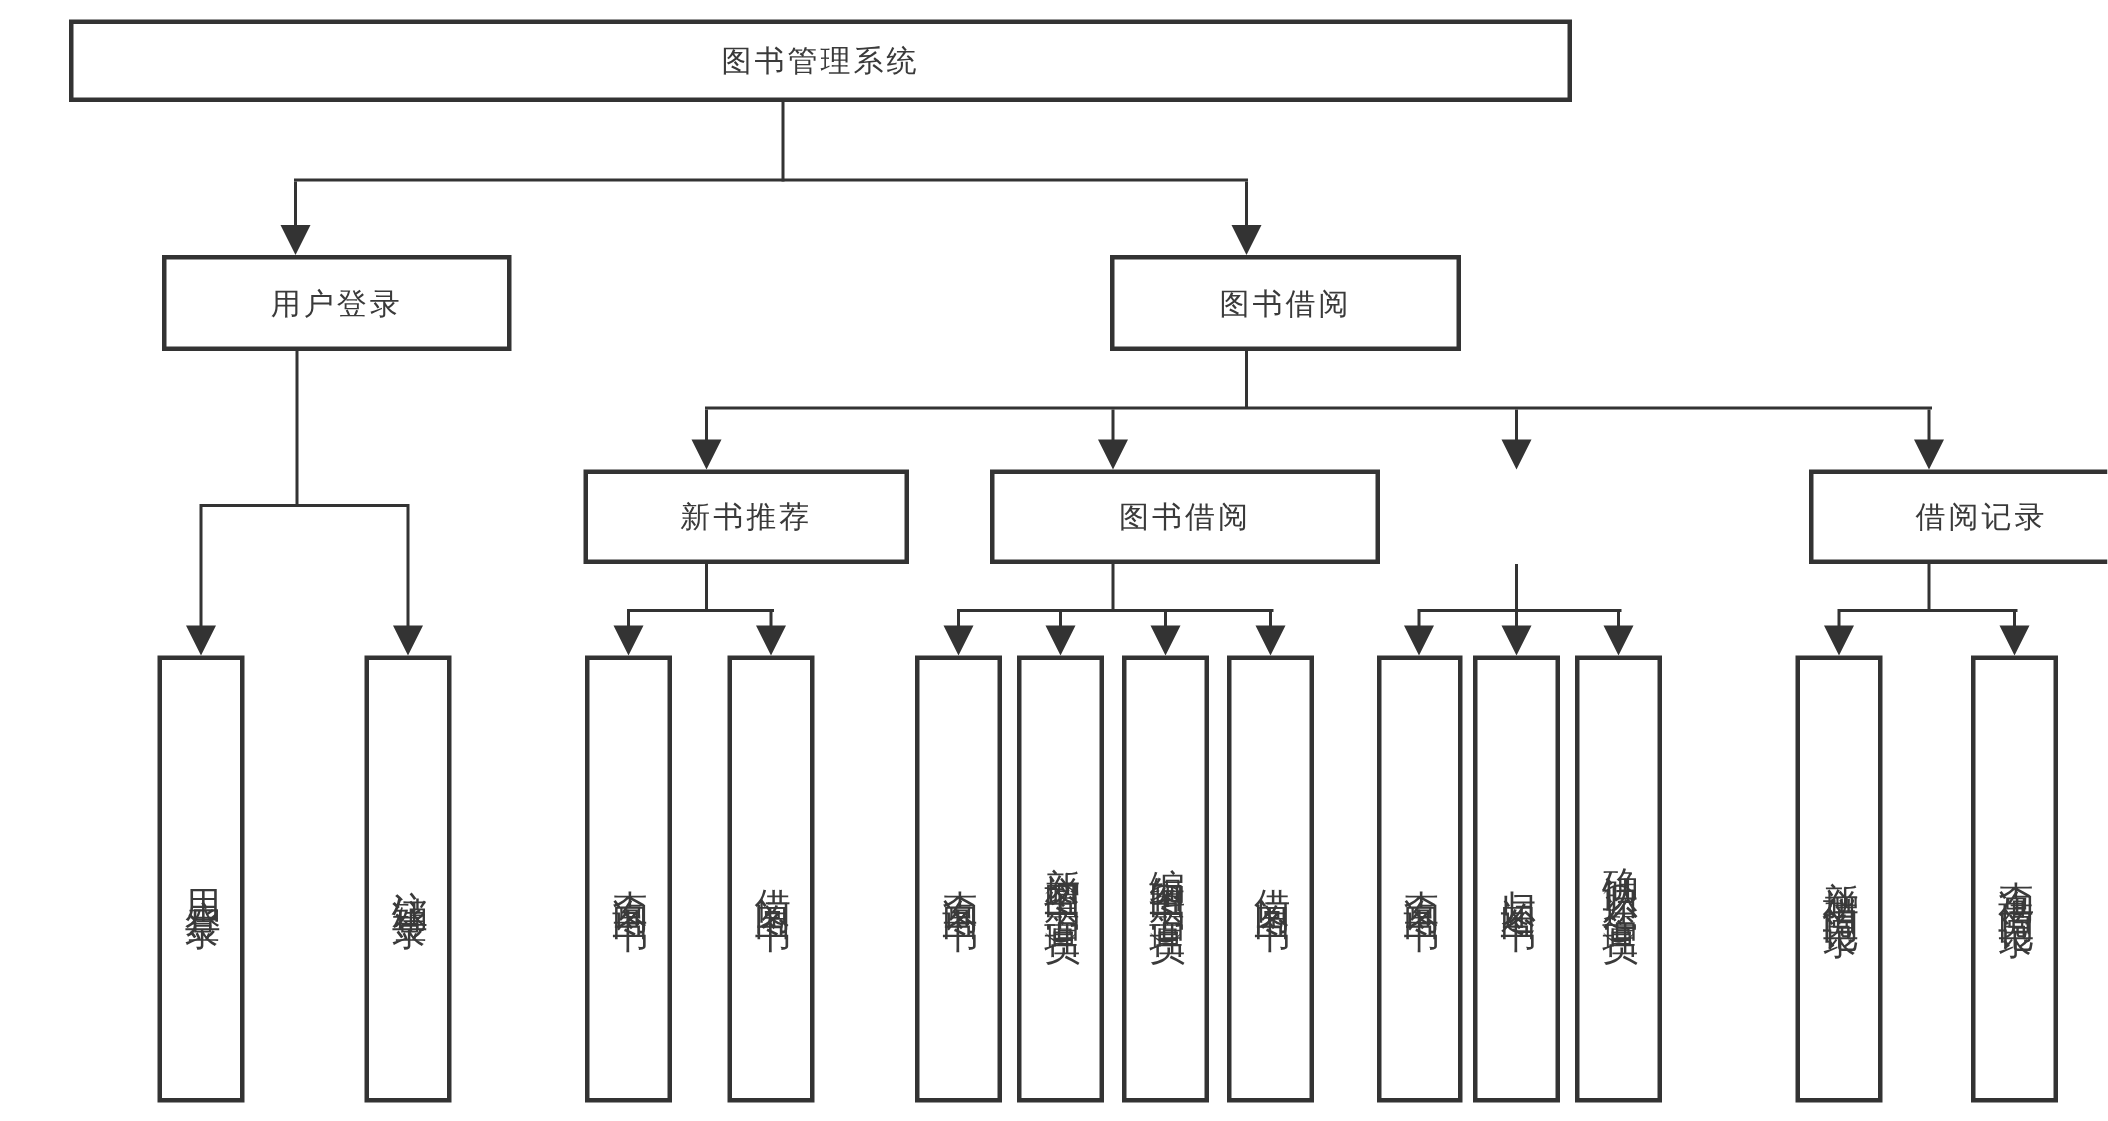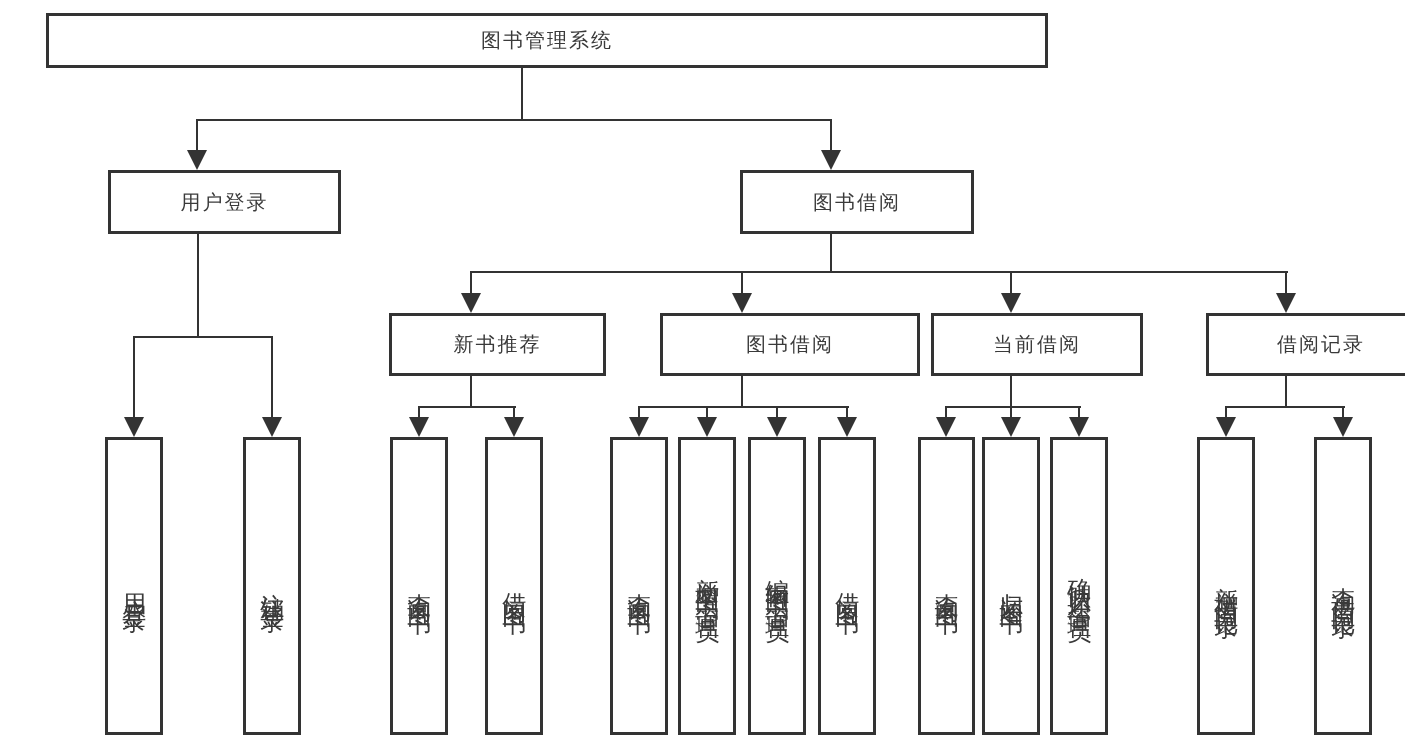--- a/index.html
+++ b/index.html
@@ -56,21 +56,20 @@
 
 <div id="canvas">
 
   <div class="box hnode" style="left:20px;top:13px;width:1002px;height:55px;">图书管理系统</div>
 
   <div class="box hnode" style="left:82px;top:170px;width:233px;height:64px;">用户登录</div>
   <div class="box hnode" style="left:714px;top:170px;width:234px;height:64px;">图书借阅</div>
 
   <div class="box hnode" style="left:363px;top:313px;width:217px;height:63px;">新书推荐</div>
   <div class="box hnode" style="left:634px;top:313px;width:260px;height:63px;">图书借阅</div>
-  <div class="box hnode" style="left:905px;top:313px;width:212px;height:63px;">当前借阅</div>
   <div class="box hnode" style="left:1180px;top:313px;width:230px;height:63px;">借阅记录</div>
 
   <div class="box leaf" style="left:105px;top:437px;width:58px;height:298px;">用户登录</div>
   <div class="box leaf" style="left:243px;top:437px;width:58px;height:298px;">注销登录</div>
 
   <div class="box leaf" style="left:390px;top:437px;width:58px;height:298px;">查询图书</div>
   <div class="box leaf" style="left:485px;top:437px;width:58px;height:298px;">借阅图书</div>
 
   <div class="box leaf" style="left:610px;top:437px;width:58px;height:298px;">查询图书</div>
   <div class="box leaf" style="left:678px;top:437px;width:58px;height:298px;">新增图书（管理员）</div>

